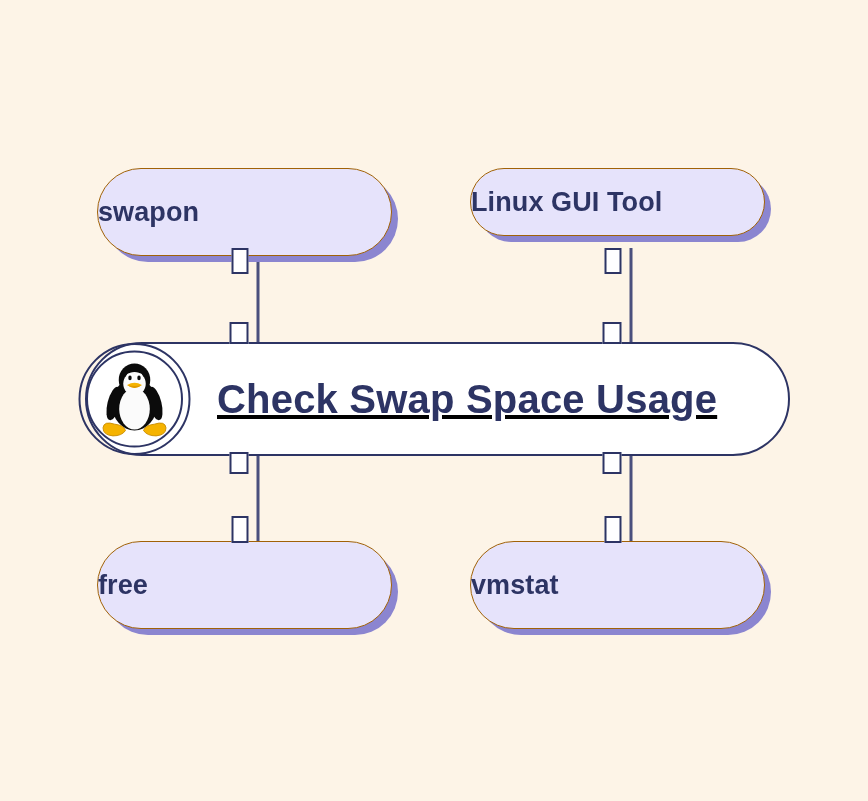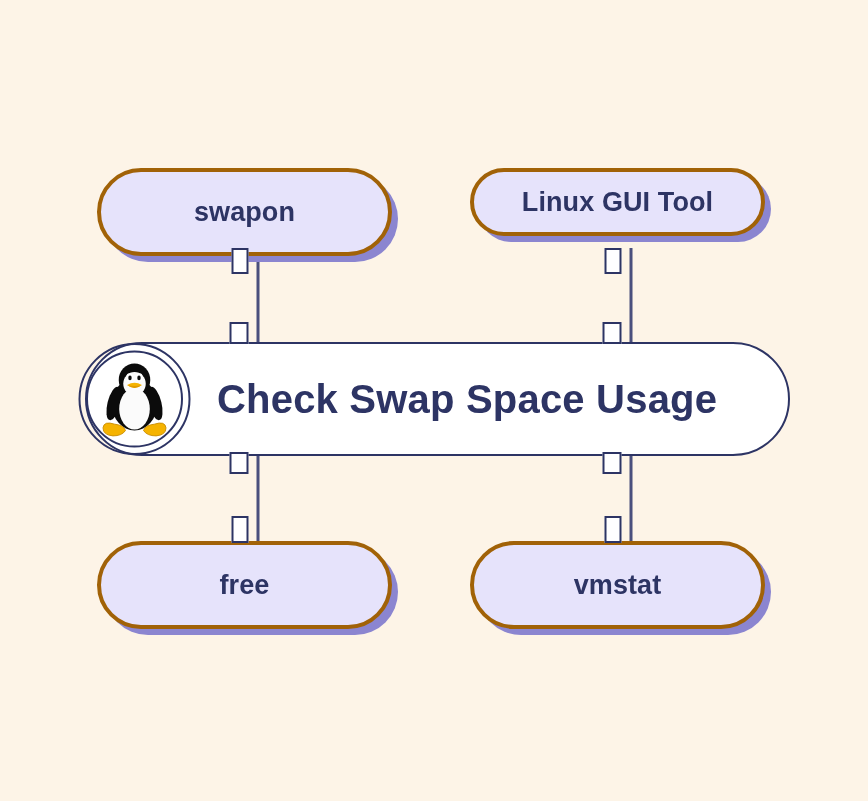--- a/index.html
+++ b/index.html
@@ -17,26 +17,25 @@
     position: relative;
     width: 868px;
     height: 801px;
   }
 
   
   .pill {
     position: absolute;
     box-sizing: border-box;
     background: #e6e3fb;
-    border: 4px solid #a16207;
+    border: 1px solid #a16207;
     border-radius: 999px;
     box-shadow: 7px 7px 0 -1px #8b85d0;
     display: flex;
     align-items: center;
-    justify-content: center;
     z-index: 3;
   }
   .pill-label {
     font-size: 27px;
     font-weight: bold;
     color: #2d3464;
     letter-spacing: 0.1px;
     white-space: nowrap;
   }
 
@@ -117,21 +116,21 @@
   <div class="conn-block" style="left:621px; top:516px; width:17px; height:27px; margin-left:-8px;"></div>
 
   <div class="pill" style="left:97px; top:168px; width:295px; height:88px;">
     <span class="pill-label">swapon</span>
   </div>
 
   <div class="pill" style="left:470px; top:168px; width:295px; height:68px;">
     <span class="pill-label">Linux GUI Tool</span>
   </div>
 
-  <div class="center-node" style="left:85px; top:342px; width:705px; height:114px;">
+  <div class="center-node" style="left:85px; top:342px; width:705px; height:114px;text-decoration:underline;">
     <span class="center-title" style="margin-left:130px;">Check Swap Space Usage</span>
   </div>
 
   <div class="tux-badge" style="left:77px; top:341px; width:115px; height:116px;">
     <svg width="115" height="116" viewBox="0 0 115 116" xmlns="http://www.w3.org/2000/svg">
 
       <circle cx="57.5" cy="58" r="55" fill="none" stroke="#2d3464" stroke-width="2"></circle>
 
       <circle cx="57.5" cy="58" r="47.5" fill="#ffffff" stroke="#2d3464" stroke-width="2"></circle>
 

